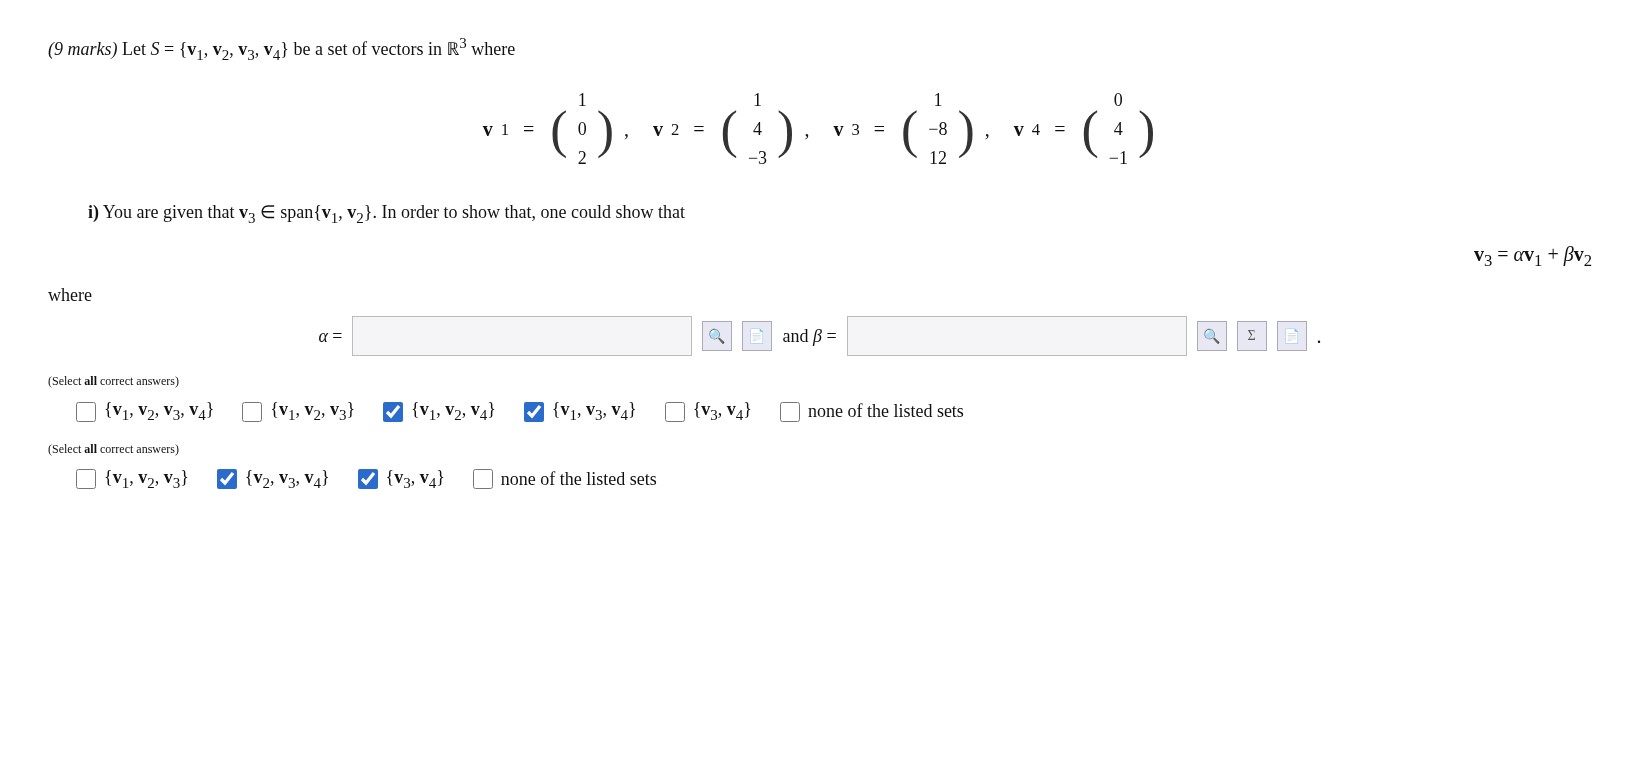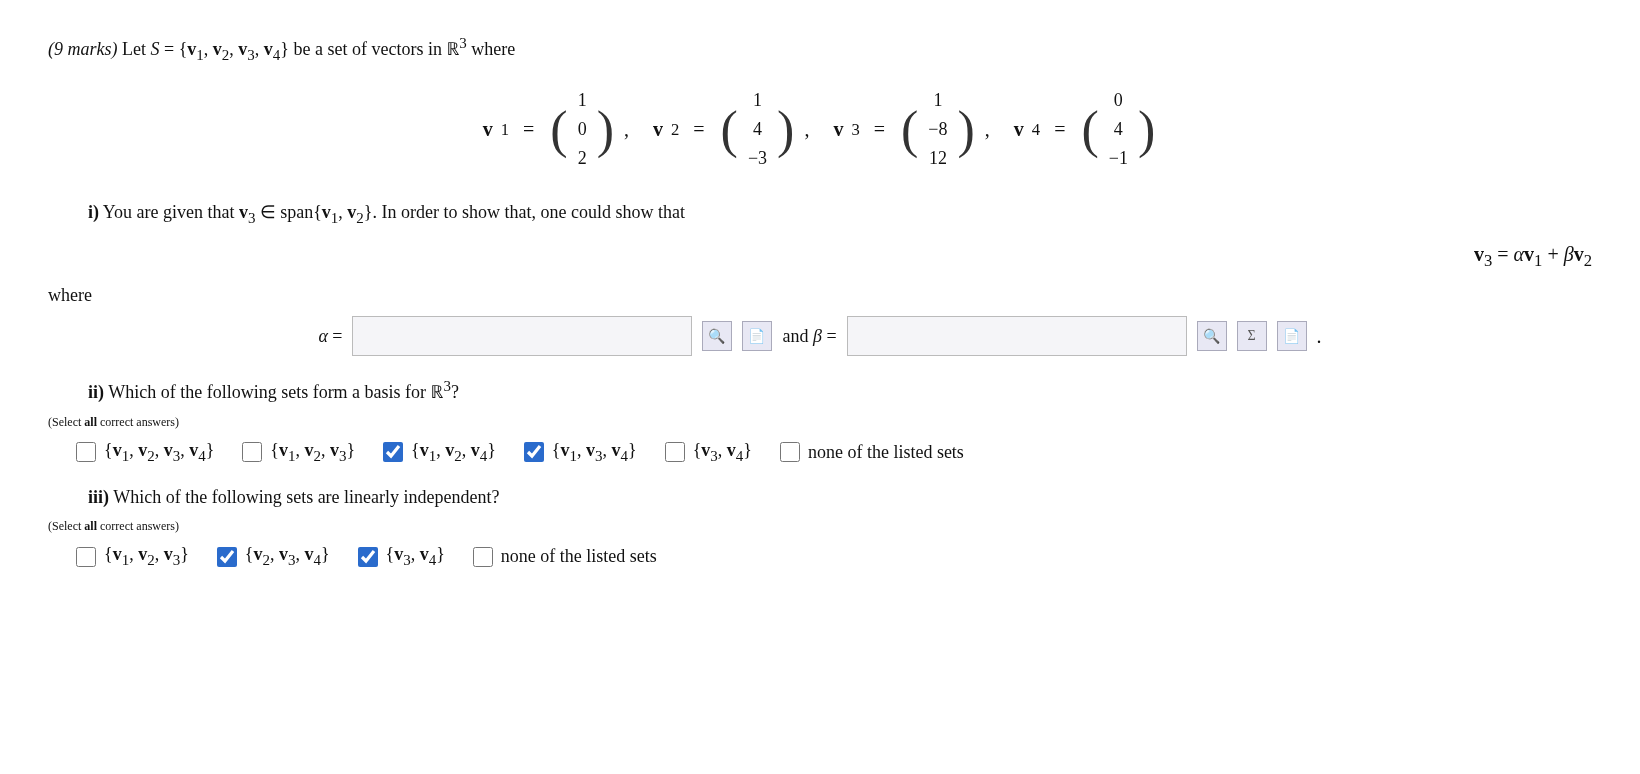--- a/index.html
+++ b/index.html
@@ -233,24 +233,20 @@
     <span>and <span class="math">β</span> =</span>
     <input type="text" class="input-field" value="" style="">
     <div class="icon-btn" title="search">🔍</div>
     <div class="icon-btn" title="sum">Σ</div>
     <div class="icon-btn" title="doc">📄</div>
     <span class="period">.</span>
   </div>
 </div>
 
 <div class="sub-section">
-  <div class="section-label">
-    <span class="part-label">ii)</span>
-    Which of the following sets form a basis for ℝ<sup>3</sup>?
-  </div>
   <div class="select-all-note">
     (Select <strong>all</strong> correct answers)
   </div>
   <div class="checkbox-row">
     <label class="checkbox-item">
       <input type="checkbox" style="">
       <span>{<strong>v</strong><sub>1</sub>, <strong>v</strong><sub>2</sub>, <strong>v</strong><sub>3</sub>, <strong>v</strong><sub>4</sub>}</span>
     </label>
     <label class="checkbox-item">
       <input type="checkbox" style="">
@@ -269,24 +265,20 @@
       <span>{<strong>v</strong><sub>3</sub>, <strong>v</strong><sub>4</sub>}</span>
     </label>
     <label class="checkbox-item">
       <input type="checkbox" style="">
       <span>none of the listed sets</span>
     </label>
   </div>
 </div>
 
 <div class="sub-section">
-  <div class="section-label">
-    <span class="part-label">iii)</span>
-    Which of the following sets are linearly independent?
-  </div>
   <div class="select-all-note">
     (Select <strong>all</strong> correct answers)
   </div>
   <div class="checkbox-row">
     <label class="checkbox-item">
       <input type="checkbox" style="">
       <span>{<strong>v</strong><sub>1</sub>, <strong>v</strong><sub>2</sub>, <strong>v</strong><sub>3</sub>}</span>
     </label>
     <label class="checkbox-item">
       <input type="checkbox" checked="" style="">

